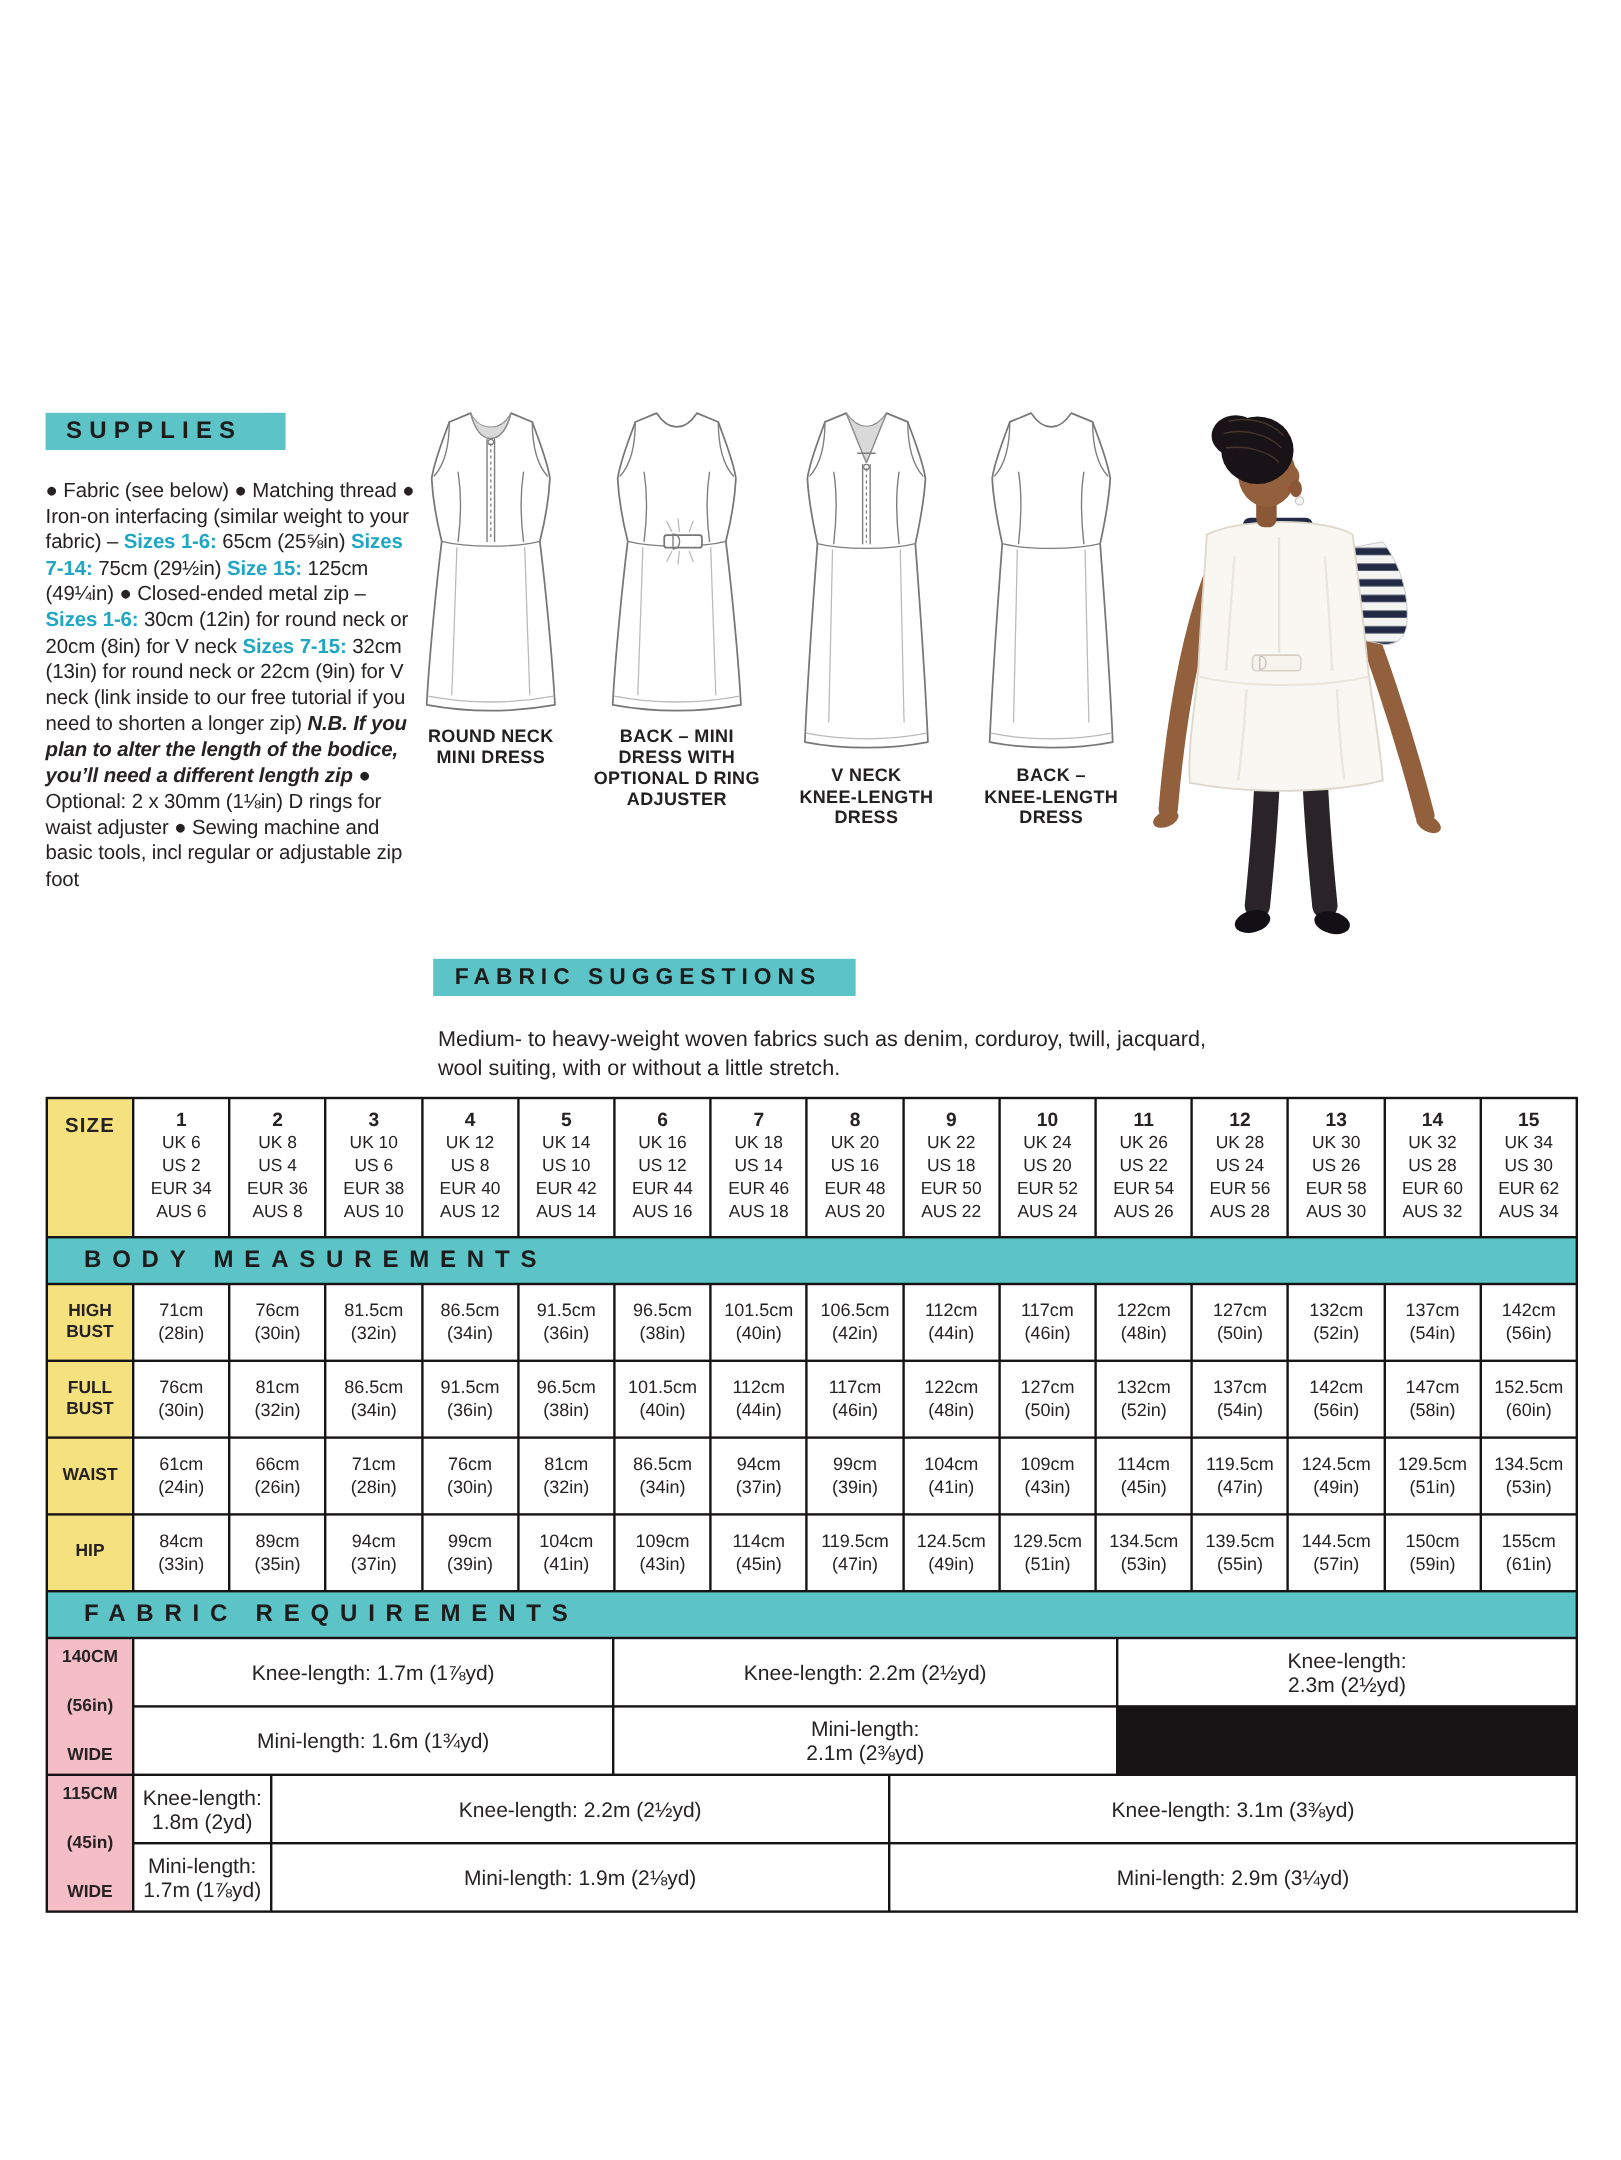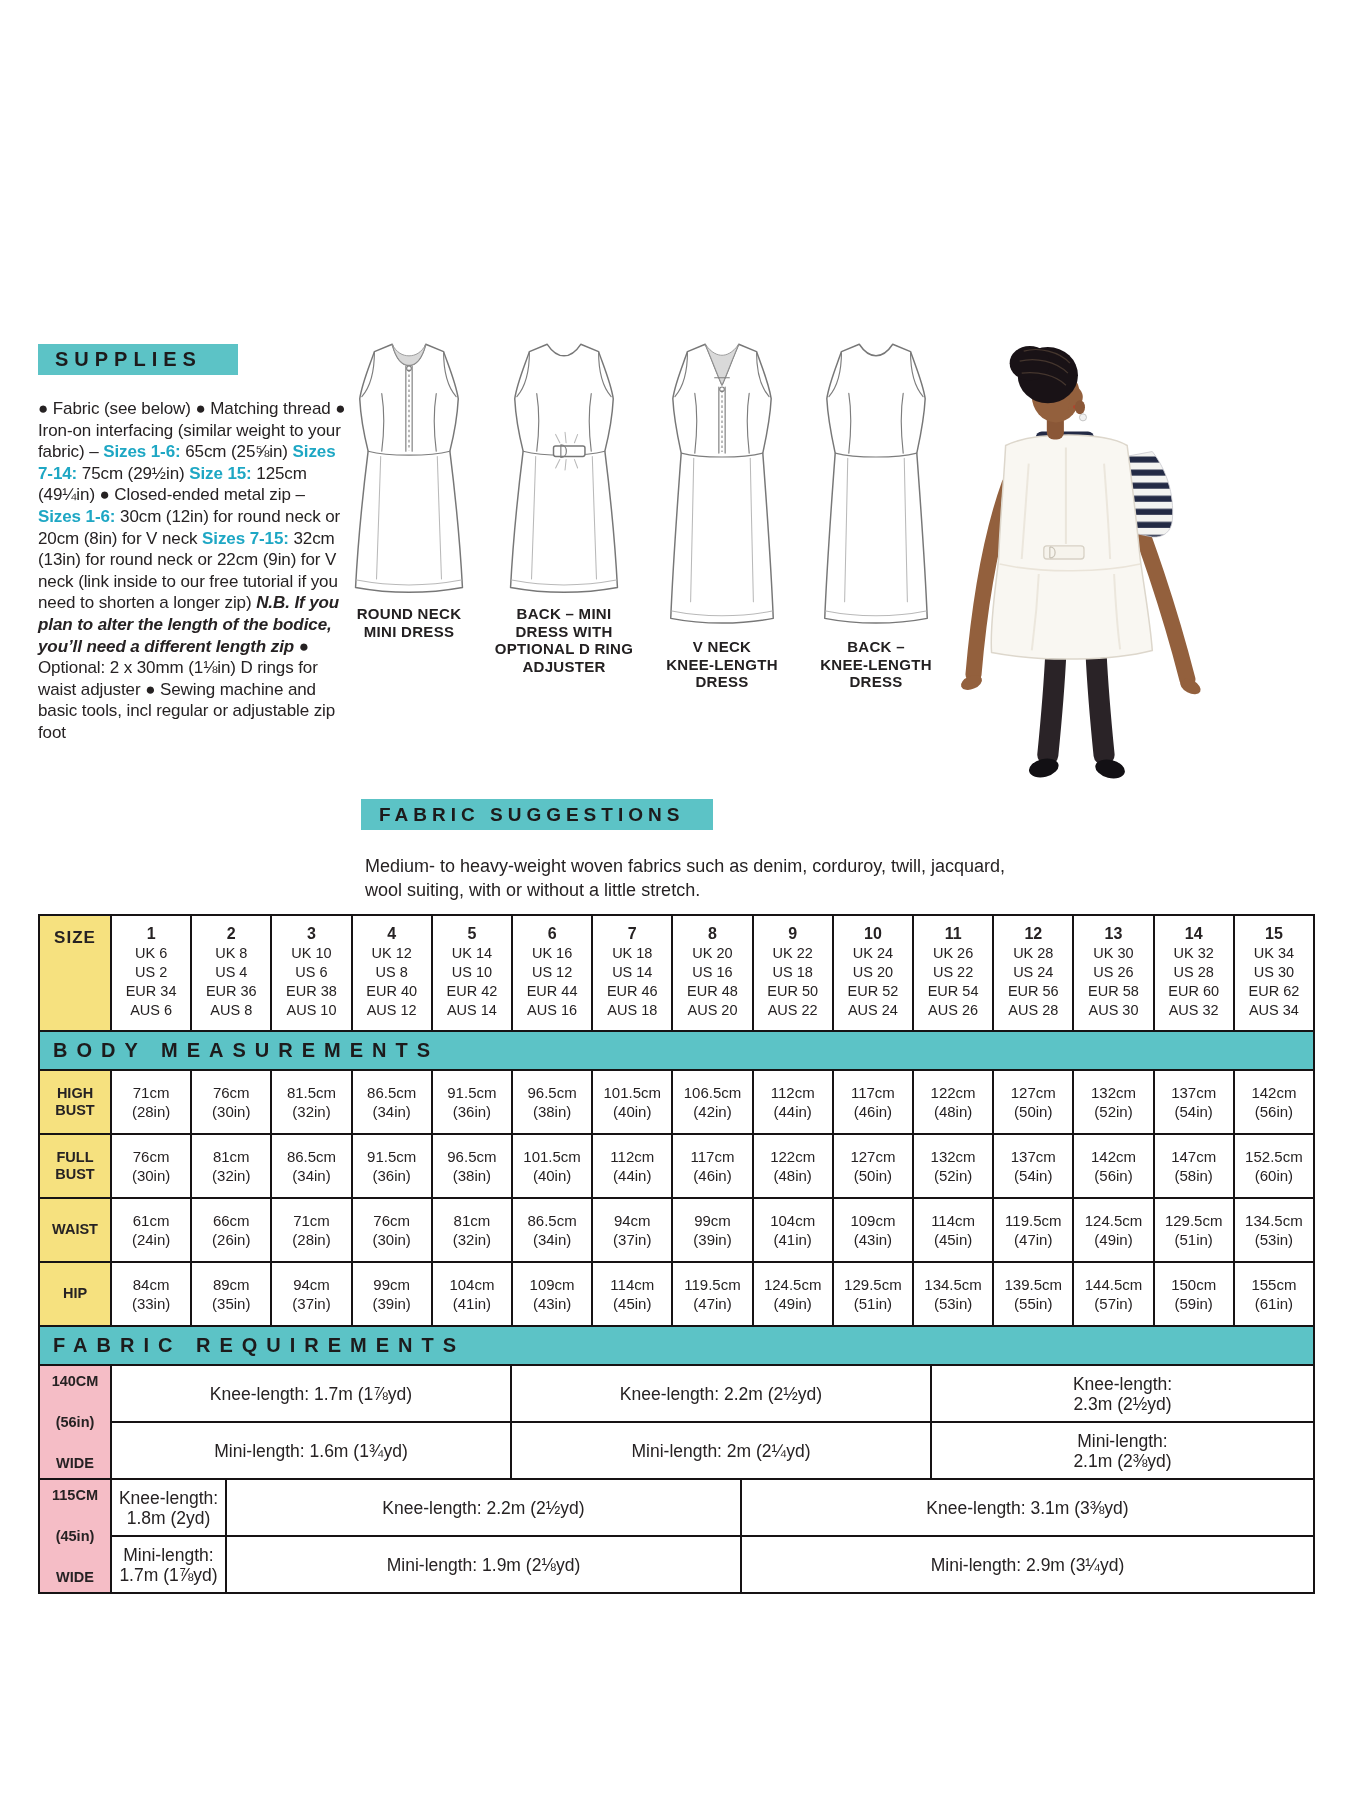--- a/index.html
+++ b/index.html
@@ -52,21 +52,21 @@
     background:var(--line);padding:2px;display:flex;flex-direction:column;gap:2px;
   }
   .grid16{display:grid;grid-template-columns:70px repeat(15,1fr);gap:2px;}
   .cell{background:#fff;display:flex;flex-direction:column;align-items:center;justify-content:center;text-align:center;box-sizing:border-box;}
   .label-cell{background:var(--yellow);font-weight:bold;}
   .size-cell{height:114px;justify-content:flex-start;padding-top:8px;font-size:14.5px;line-height:19px;}
   .size-cell .num{font-weight:bold;font-size:16px;line-height:20px;}
   .size-label{height:114px;justify-content:flex-start;padding-top:12px;font-size:17px;letter-spacing:1px;}
   .tband{
     background:var(--teal);display:flex;align-items:center;height:37px;
-    font-weight:bold;font-size:20px;letter-spacing:9px;color:#1d1b1c;padding-left:13px;
+    font-weight:bold;font-size:20px;letter-spacing:9px;color:#1d1b1c;padding-left:30px;
   }
   .meas-cell{height:62px;font-size:15px;line-height:19.5px;}
   .label-cell.meas-cell{font-size:14.5px;line-height:17.5px;}
   .fr-grid-0{display:grid;grid-template-columns:70px 398fr 418fr 381fr;gap:2px;}
   .fr-grid-1{display:grid;grid-template-columns:70px 113fr 513fr 571fr;gap:2px;}
   .fr-label{grid-row:1 / span 2;background:var(--pink);font-weight:bold;font-size:14.5px;line-height:17px;gap:24px;}
   .fr-cell{height:55px;font-size:17.5px;line-height:20px;white-space:pre-line;}
 </style>
 </head>
 <body>
@@ -590,21 +590,20 @@
         <div class="cell fr-label">
           <div>140CM</div>
           <div>(56in)</div>
           <div>WIDE</div>
         </div>
         <div class="cell fr-cell">Knee-length: 1.7m (1⅞yd)</div>
         <div class="cell fr-cell">Knee-length: 2.2m (2½yd)</div>
         <div class="cell fr-cell">Knee-length:
 2.3m (2½yd)</div>
         <div class="cell fr-cell">Mini-length: 1.6m (1¾yd)</div>
-        <div class="cell fr-cell">Mini-length: 2m (2¼yd)</div>
         <div class="cell fr-cell">Mini-length:
 2.1m (2⅜yd)</div>
       </div>
     <div id="fr-sec-1" class="fr-grid-1">
         <div class="cell fr-label">
           <div>115CM</div>
           <div>(45in)</div>
           <div>WIDE</div>
         </div>
         <div class="cell fr-cell">Knee-length:

